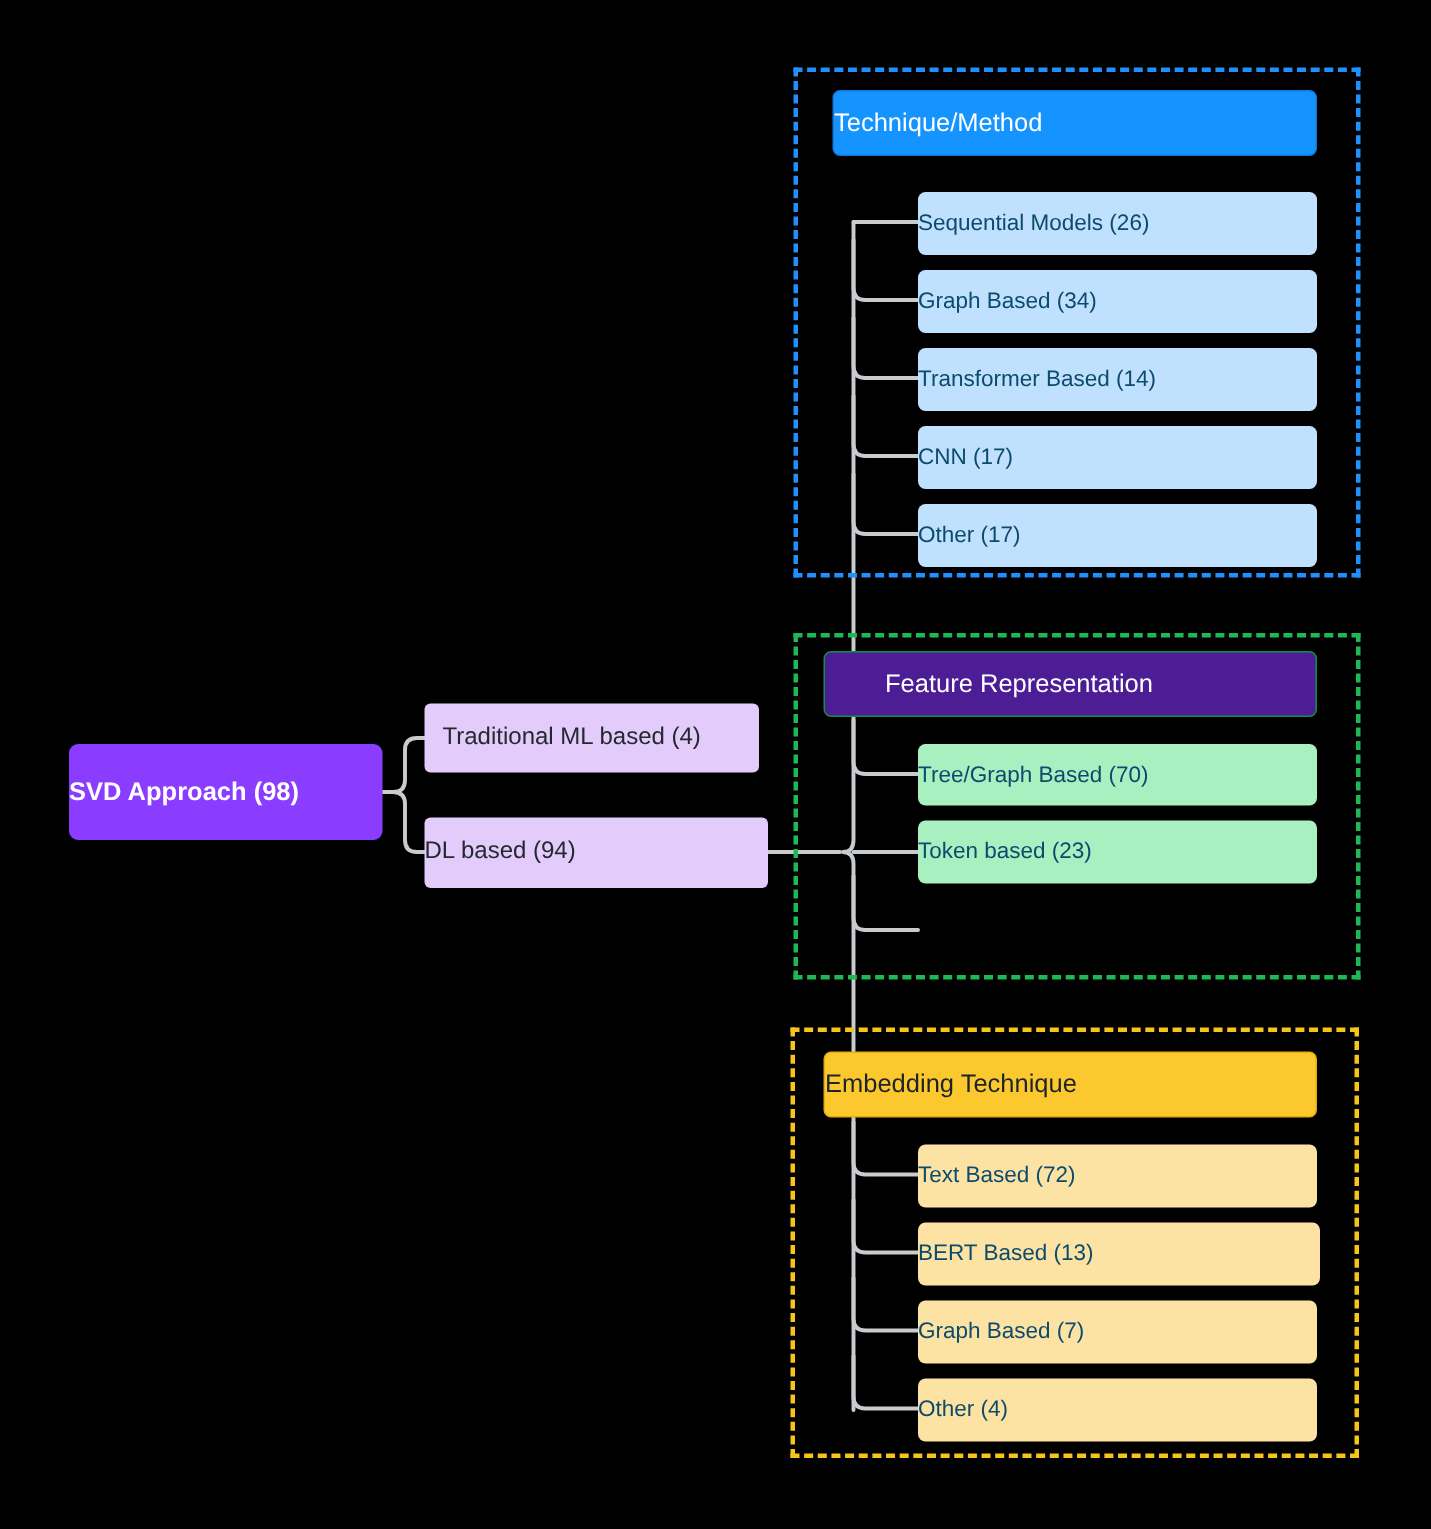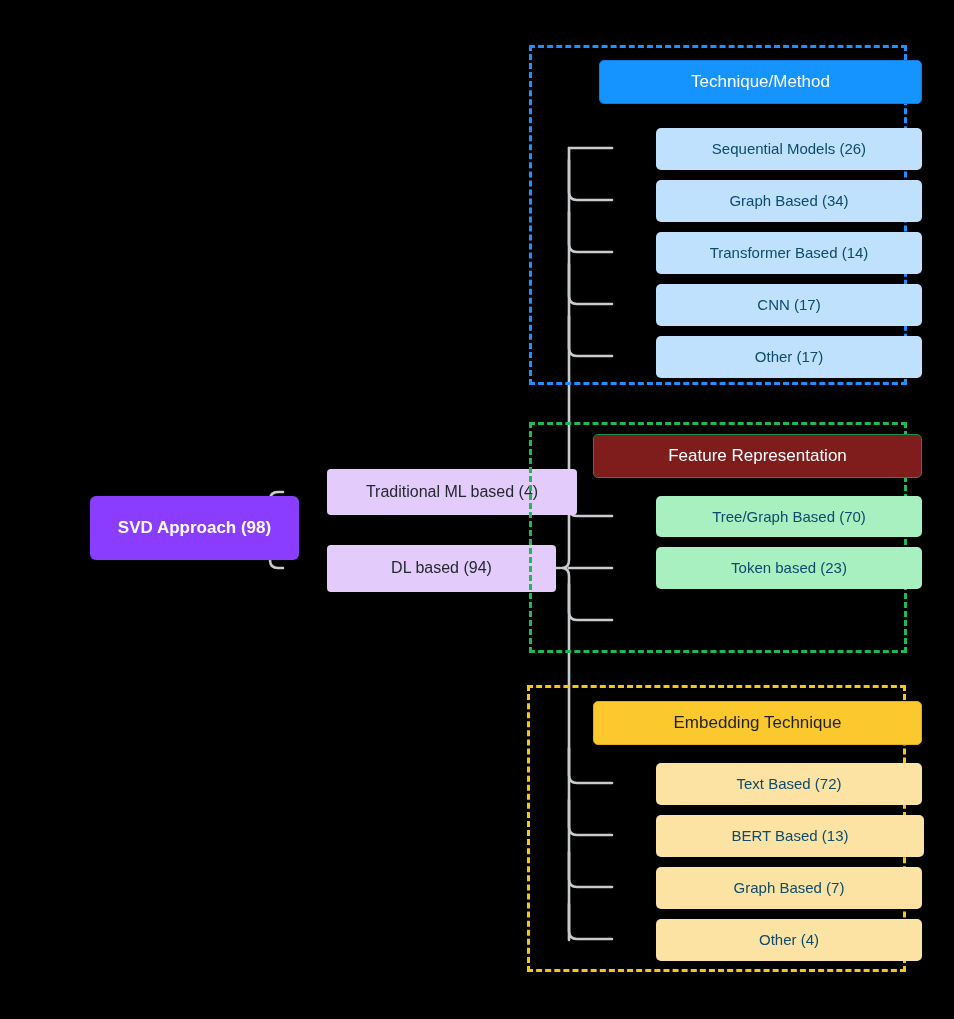--- a/index.html
+++ b/index.html
@@ -7,25 +7,25 @@
        font-family:"Liberation Sans","DejaVu Sans",sans-serif;}
   #canvas{position:absolute;left:0;top:0;width:954px;height:1019px;}
   svg.edges{position:absolute;left:0;top:0;width:954px;height:1019px;pointer-events:none;}
 
   .group-box{position:absolute;box-sizing:border-box;background:transparent;}
   .group-blue  {border:3px dashed #1E90FF;}
   .group-green {border:3px dashed #1DB954;}
   .group-amber {border:3px dashed #F5C518;}
 
   .node{position:absolute;box-sizing:border-box;display:flex;align-items:center;
-        justify-content:center;border-radius:5px;text-align:center;line-height:1.15;margin-left:44px;}
+        justify-content:flex-start;border-radius:5px;text-align:center;line-height:1.15;}
 
   .hdr{font-size:17px;font-weight:400;}
   .hdr-blue  {background:#1593FF;border:1px solid #0E7BE0;color:#FFFFFF;}
-  .hdr-green {background:#7f1d1d;border:1px solid #109048;color:#FFFFFF;}
+  .hdr-green {background:#4c1d95;border:1px solid #109048;color:#FFFFFF;padding-left:40px;}
   .hdr-amber {background:#FBC82E;border:1px solid #E3AE14;color:#1F2328;}
 
   .leaf{font-size:15px;color:#0c4a6e;}
   .leaf-blue  {background:#BFE1FD;}
   .leaf-green {background:#A8F0C0;}
   .leaf-amber {background:#FCE3A3;}
 
   .root{background:#8B3DFF;color:#FFFFFF;font-size:17px;font-weight:bold;border-radius:6px;}
   .mid{background:#E3CCFB;color:#24292F;font-size:16px;border-radius:4px;}
 </style>
@@ -58,21 +58,21 @@
       <path d="M569 800 V827 Q569 835 577 835 H612"></path>
       <path d="M569 852 V879 Q569 887 577 887 H612"></path>
       <path d="M569 904 V931 Q569 939 577 939 H612"></path>
     </g>
   </svg>
 
   <div class="node root" style="left:46px;top:496px;width:209px;height:64px;">
     <span>SVD Approach (98)</span>
   </div>
 
-  <div class="node mid" style="left:283px;top:469px;width:250px;height:46px;">
+  <div class="node mid" style="left:283px;top:469px;width:223px;height:46px;padding-left:12px;">
     <span>Traditional ML based (4)</span>
   </div>
   <div class="node mid" style="left:283px;top:545px;width:229px;height:47px;">
     <span>DL based (94)</span>
   </div>
 
   <div class="group-box group-blue" style="left:529px;top:45px;width:378px;height:340px;"></div>
 
   <div class="node hdr hdr-blue" style="left:555px;top:60px;width:323px;height:44px;">
     <span>Technique/Method</span>

